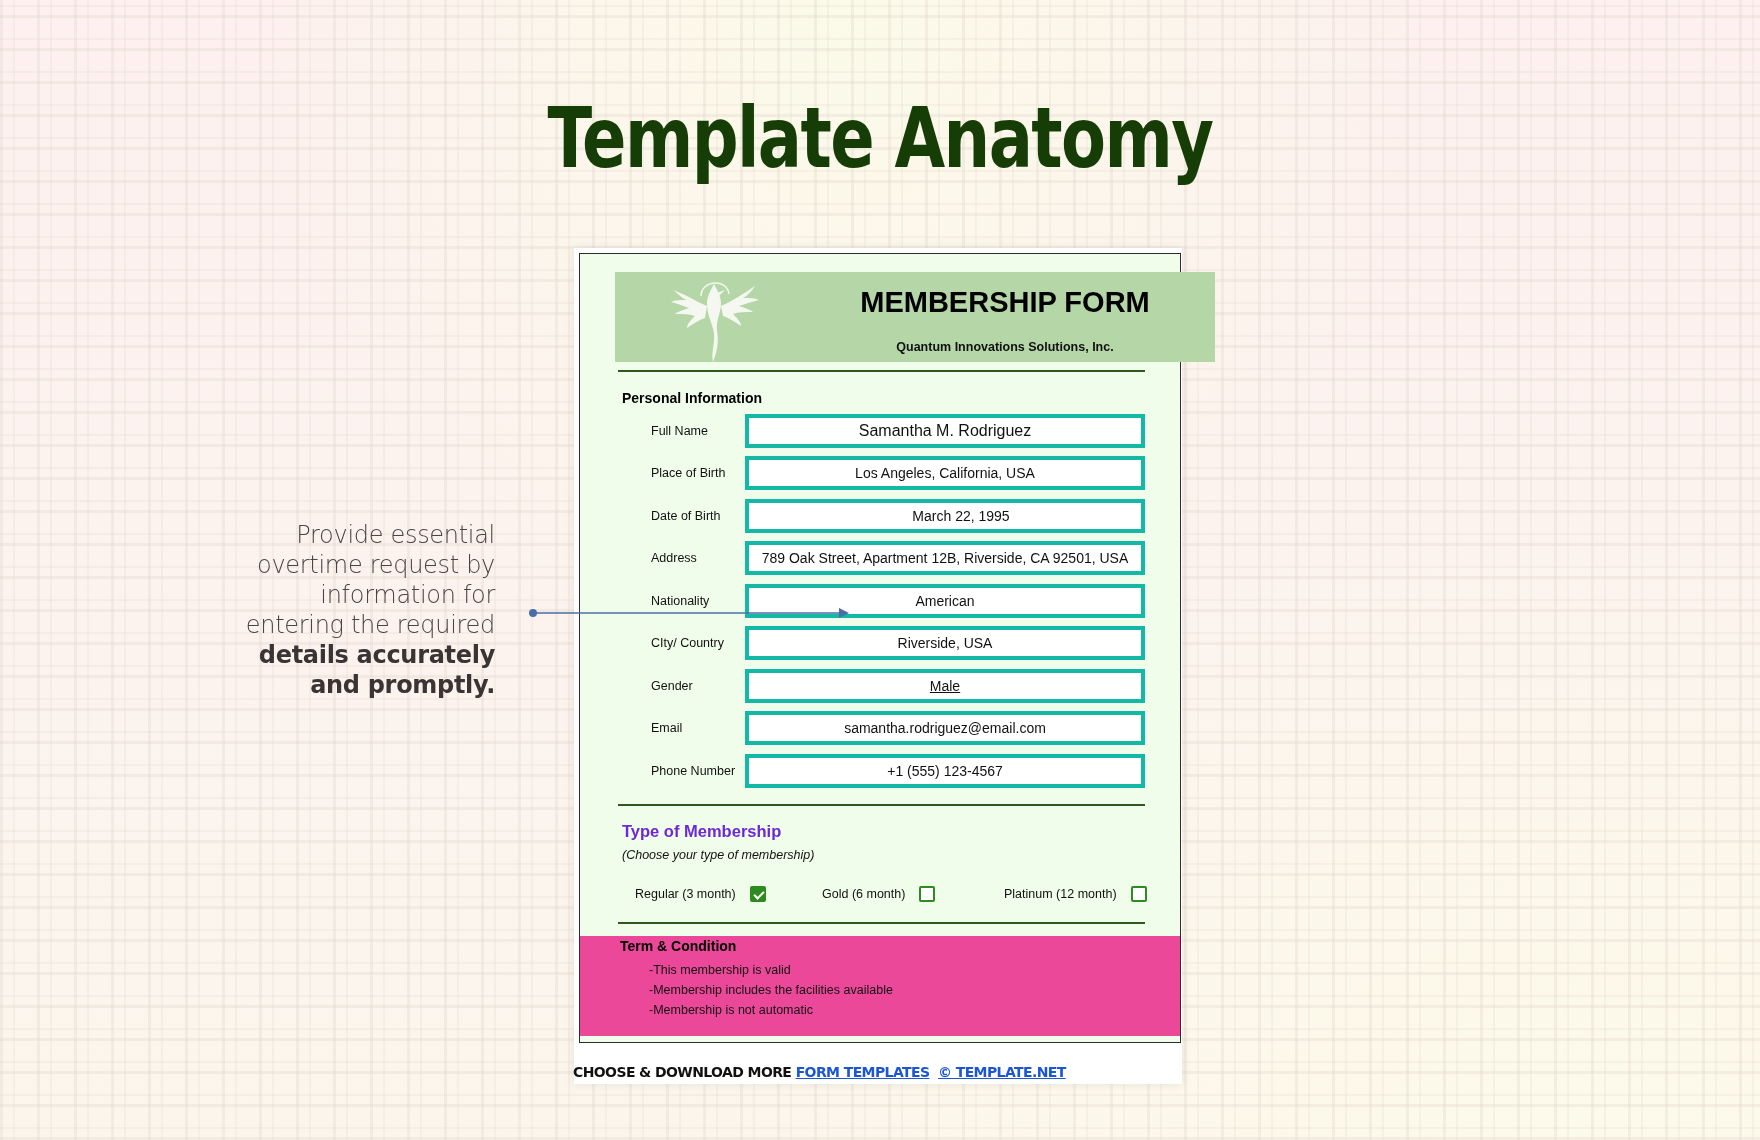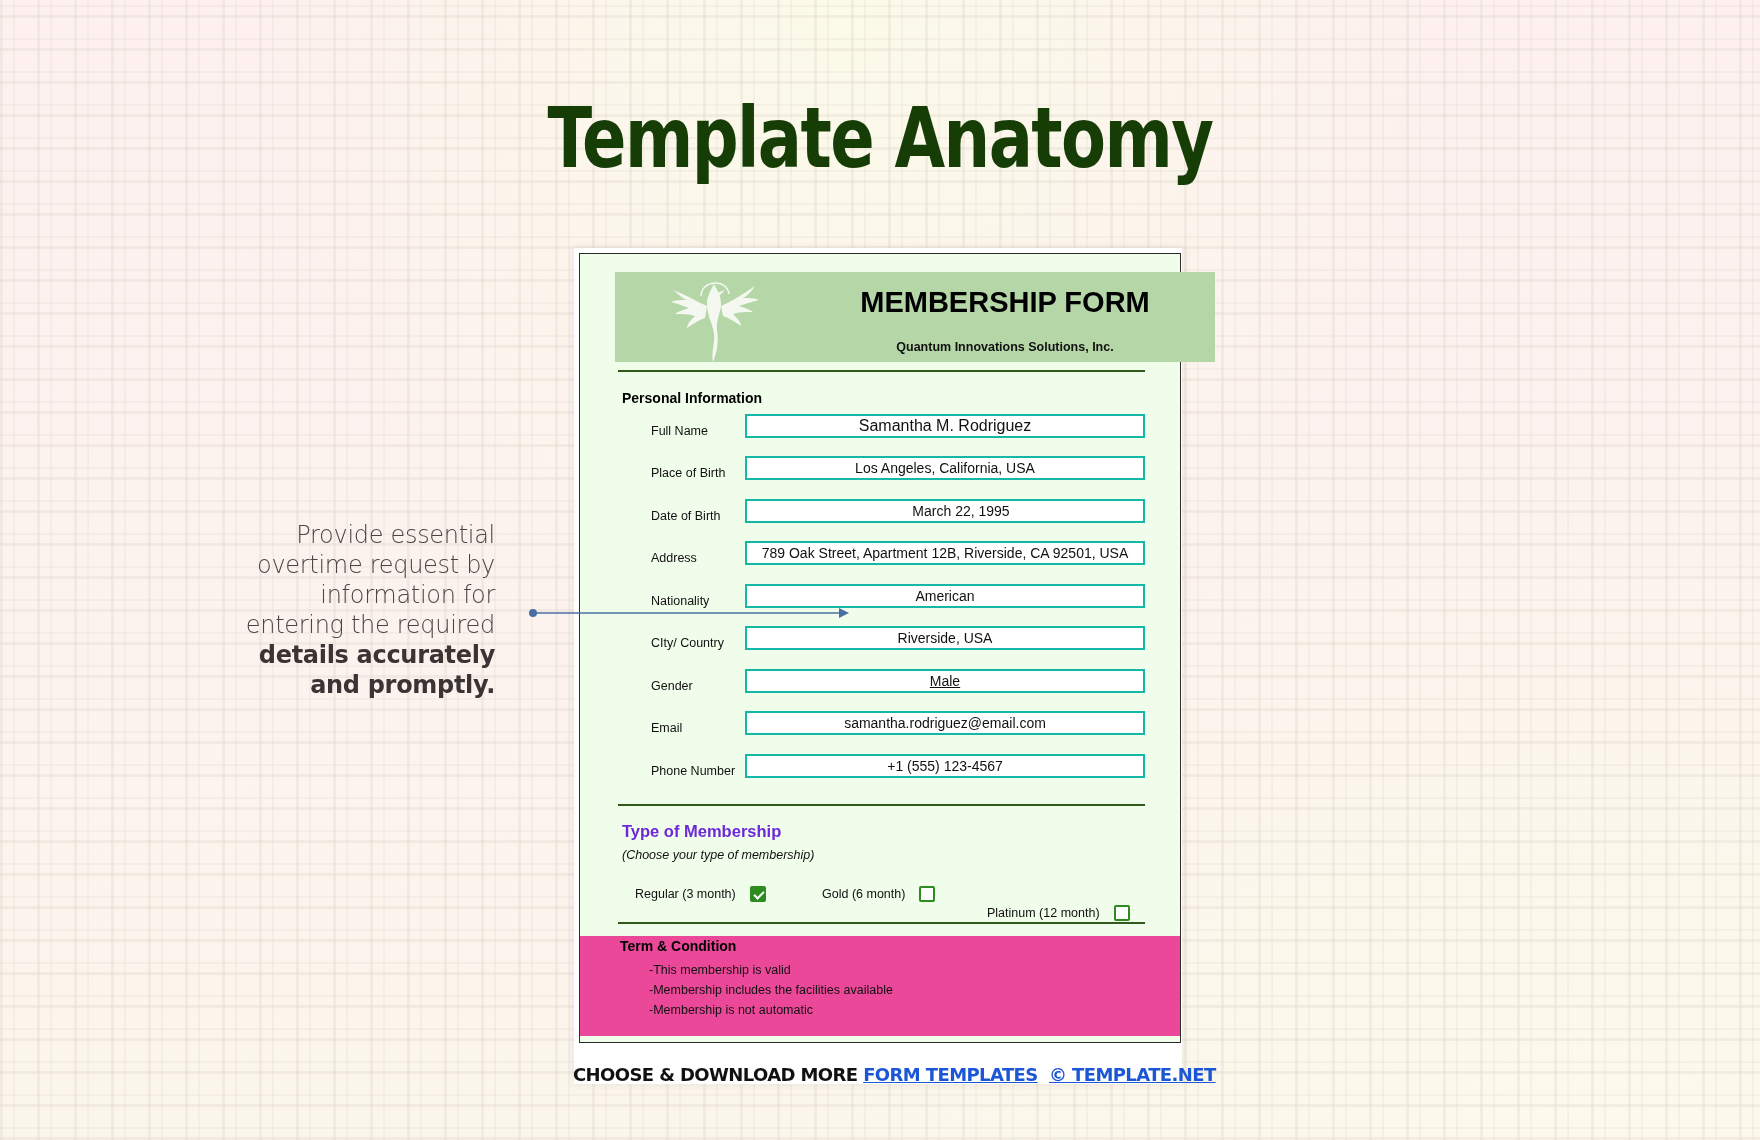--- a/index.html
+++ b/index.html
@@ -66,22 +66,22 @@
     position: absolute; left: 190px; top: 68px; width: 400px; text-align: center;
     font-weight: bold; font-size: 12.5px; color: #111;
   }
 
   .divider { position: absolute; left: 38px; width: 527px; height: 2px; background: #2f5a1c; }
 
   .section-title { position: absolute; left: 42px; font-weight: bold; font-size: 14px; color: #000; }
 
   .field-label { position: absolute; left: 71px; font-size: 12.5px; color: #111; }
   .field-box {
-    position: absolute; left: 165px; width: 400px; height: 24px;
-    background: #ffffff; border: 2px solid #14b8a6;
+    position: absolute; left: 165px; width: 400px; height: 34px;
+    background: #ffffff; border: 4px solid #14b8a6;
     display: flex; align-items: center; justify-content: center;
     font-size: 14px; color: #111; white-space: nowrap;
   }
   .field-box.big { font-size: 16px; }
 
   .membership-title { position: absolute; left: 42px; top: 568px; font-weight: bold; font-size: 16.5px; color: #6d28d9; }
   .membership-sub { position: absolute; left: 42px; top: 594px; font-style: italic; font-size: 12.5px; color: #111; }
 
   .opt { position: absolute; top: 632px; display: flex; align-items: center; font-size: 12.5px; color: #111; }
   .cb {
@@ -98,21 +98,21 @@
   .terms-band {
     position: absolute; left: 0; bottom: 6px; width: 100%; height: 100px;
     background: #ec4899;
   }
   .terms-title { position: absolute; left: 40px; top: 2px; font-weight: bold; font-size: 14px; color: #000; }
   .terms-list { position: absolute; left: 69px; top: 24px; font-size: 12.5px; color: #111; line-height: 20px; list-style: none; }
 
   .footer {
     position: absolute; left: 573px; top: 1064px;
     font-family: "DejaVu Sans", sans-serif; font-weight: bold;
-    font-size: 18px; letter-spacing: -0.6px; color: #111;
+    font-size: 14px; letter-spacing: -0.6px; color: #111;
     white-space: nowrap;
   }
   .footer a { color: #1a56d6; text-decoration: underline; }
 </style>
 </head>
 <body>
 
 <h1 class="page-title">Template Anatomy</h1>
 
 <div class="annotation">
@@ -178,21 +178,21 @@
   <div class="membership-sub">(Choose your type of membership)</div>
 
   <div class="opt" style="left:55px;">
     <span>Regular (3 month)</span>
     <span class="cb checked"></span>
   </div>
   <div class="opt" style="left:242px;">
     <span>Gold (6 month)</span>
     <span class="cb"></span>
   </div>
-  <div class="opt" style="left:407px;margin-top:19px;">
+  <div class="opt" style="left:424px;">
     <span>Platinum (12 month)</span>
     <span class="cb"></span>
   </div>
 
   <div class="divider" style="top:668px;"></div>
 
   <div class="terms-band">
     <div class="terms-title">Term &amp; Condition</div>
     <ul class="terms-list">
       <li>-This membership is valid</li>

